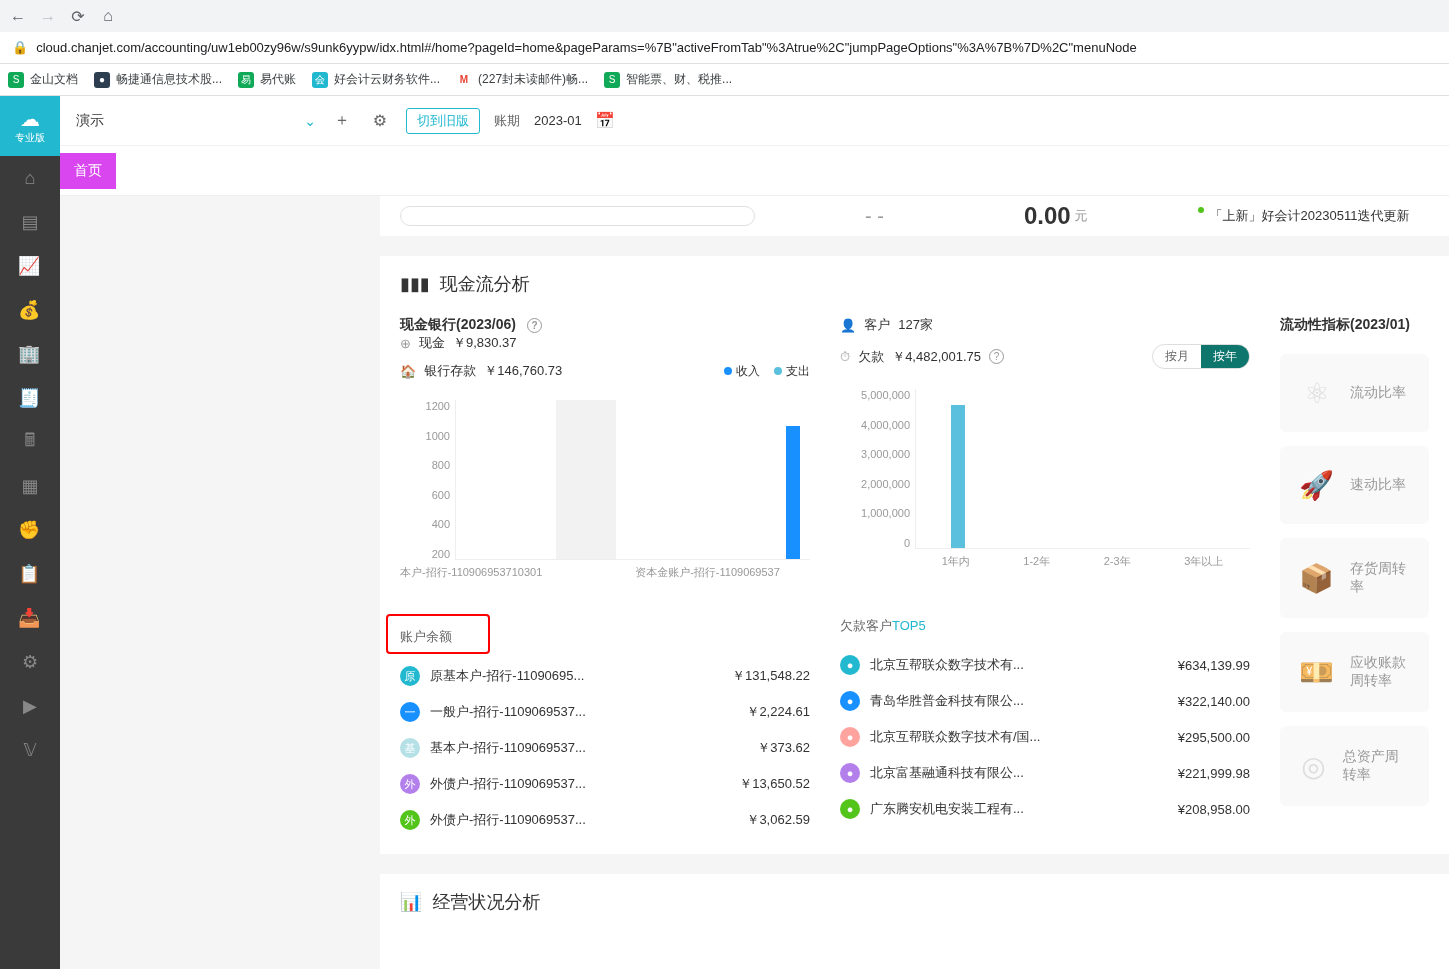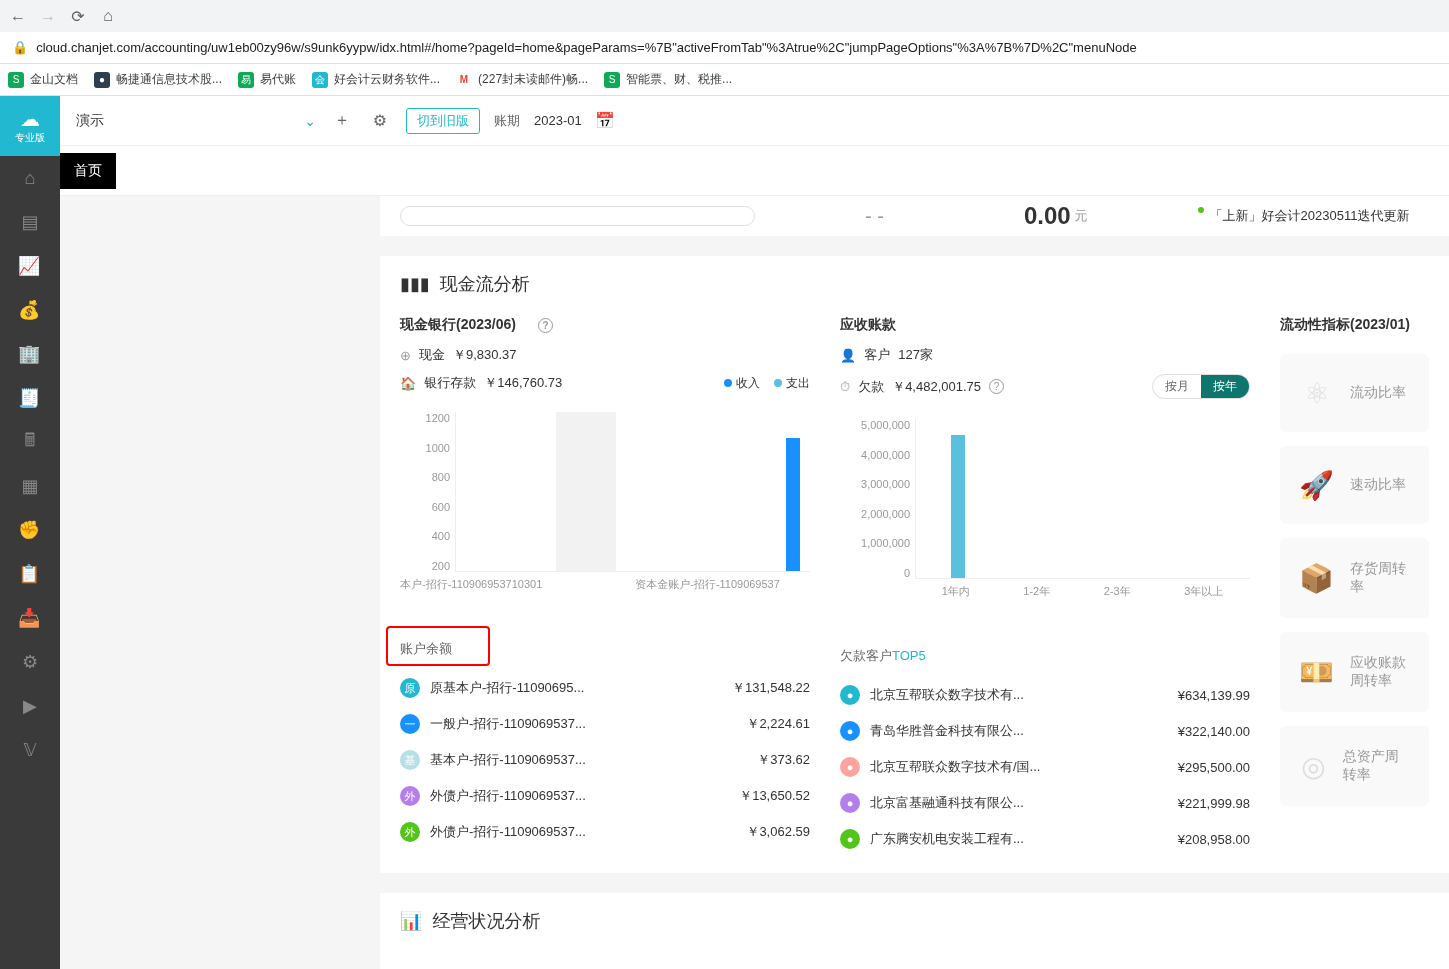--- a/index.html
+++ b/index.html
@@ -18,21 +18,21 @@
     
     
     .app { display: flex; height: calc(969px - 96px); }
     .sidebar { width: 60px; background: #3a3a3a; display: flex; flex-direction: column; align-items: center; padding-top: 0; }
     .logo-box { width: 60px; height: 60px; background: #22b8cf; display: flex; flex-direction: column; align-items: center; justify-content: center; color: #fff; }
     .logo-icon { font-size: 20px; }
     .logo-text { font-size: 10px; }
     .side-item { width: 60px; height: 44px; display: flex; align-items: center; justify-content: center; color: #888; cursor: pointer; font-size: 18px; }
     
     .tab-bar { background: #fff; height: 50px; display: flex; align-items: center; border-bottom: 1px solid #eee; }
-    .tab-home { width: 56px; height: 36px; background: #000000; color: #fff; display: flex; align-items: center; justify-content: center; font-size: 14px; }
+    .tab-home { width: 56px; height: 36px; background: #d946ef; color: #fff; display: flex; align-items: center; justify-content: center; font-size: 14px; }
     
     .main { flex: 1; display: flex; flex-direction: column; overflow: hidden; }
     .top-bar { height: 50px; background: #fff; display: flex; align-items: center; padding: 0 16px; gap: 14px; border-bottom: 1px solid #f0f0f0; }
     .org-select { display: flex; align-items: center; gap: 8px; font-size: 14px; color: #333; width: 240px; justify-content: space-between; }
     .chevron { color: #22b8cf; }
     .icon-btn { width: 24px; height: 24px; display: flex; align-items: center; justify-content: center; color: #666; cursor: pointer; }
     .old-ver-btn { padding: 3px 10px; border: 1px solid #22b8cf; border-radius: 3px; color: #22b8cf; font-size: 13px; cursor: pointer; }
     .period-label { font-size: 13px; color: #666; }
     .period-value { font-size: 13px; color: #333; }
     .cal-icon { color: #22b8cf; }
@@ -50,21 +50,21 @@
     
     .section { margin: 20px 0 0 320px; background: #fff; padding: 16px 20px; }
     .section-header { display: flex; align-items: center; gap: 10px; font-size: 18px; font-weight: 500; color: #333; margin-bottom: 20px; }
     .section-icon { font-size: 18px; }
     
     .col3 { display: flex; gap: 30px; }
     .col-left { width: 410px; }
     .col-mid { width: 410px; }
     .col-right { flex: 1; }
     
-    .sub-title { font-size: 14px; font-weight: 600; color: #333; display: flex; align-items: center; gap: 22px; margin-bottom: 12px; }
+    .sub-title { font-size: 14px; font-weight: 600; color: #333; display: flex; align-items: center; gap: 11px; }
     .help-icon { width: 15px; height: 15px; border: 1px solid #999; border-radius: 50%; display: inline-flex; align-items: center; justify-content: center; font-size: 10px; color: #999; }
     .stat-line { display: flex; align-items: center; gap: 8px; font-size: 13px; color: #333; margin-bottom: 10px; }
     .stat-icon { color: #999; font-size: 13px; }
     .legend { margin-left: auto; display: flex; gap: 14px; font-size: 12px; }
     .legend-item { display: flex; align-items: center; gap: 4px; }
     .dot { width: 8px; height: 8px; border-radius: 50%; }
     .dot.income { background: #1890ff; }
     .dot.expense { background: #5bc0de; }
     
     .toggle-group { margin-left: auto; display: flex; border: 1px solid #ddd; border-radius: 14px; overflow: hidden; font-size: 12px; }
@@ -269,23 +269,20 @@
                 </div>
                 <div class="acct-row">
                   <span class="acct-icon" style="background:#52c41a">外</span>
     <span class="acct-name">外债户-招行-1109069537...</span>
     <span class="acct-amt">￥3,062.59</span>
                 </div>
               </div>
           </div>
 
           <div class="col-mid">
-            <div class="sub-title">
-              <span>应收账款</span>
-            </div>
             <div class="stat-line">
               <span class="stat-icon">👤</span>
               <span>客户</span>
               <span>127家</span>
             </div>
             <div class="stat-line">
               <span class="stat-icon">⏱</span>
               <span>欠款</span>
               <span>￥4,482,001.75</span>
               <span class="help-icon">?</span>

